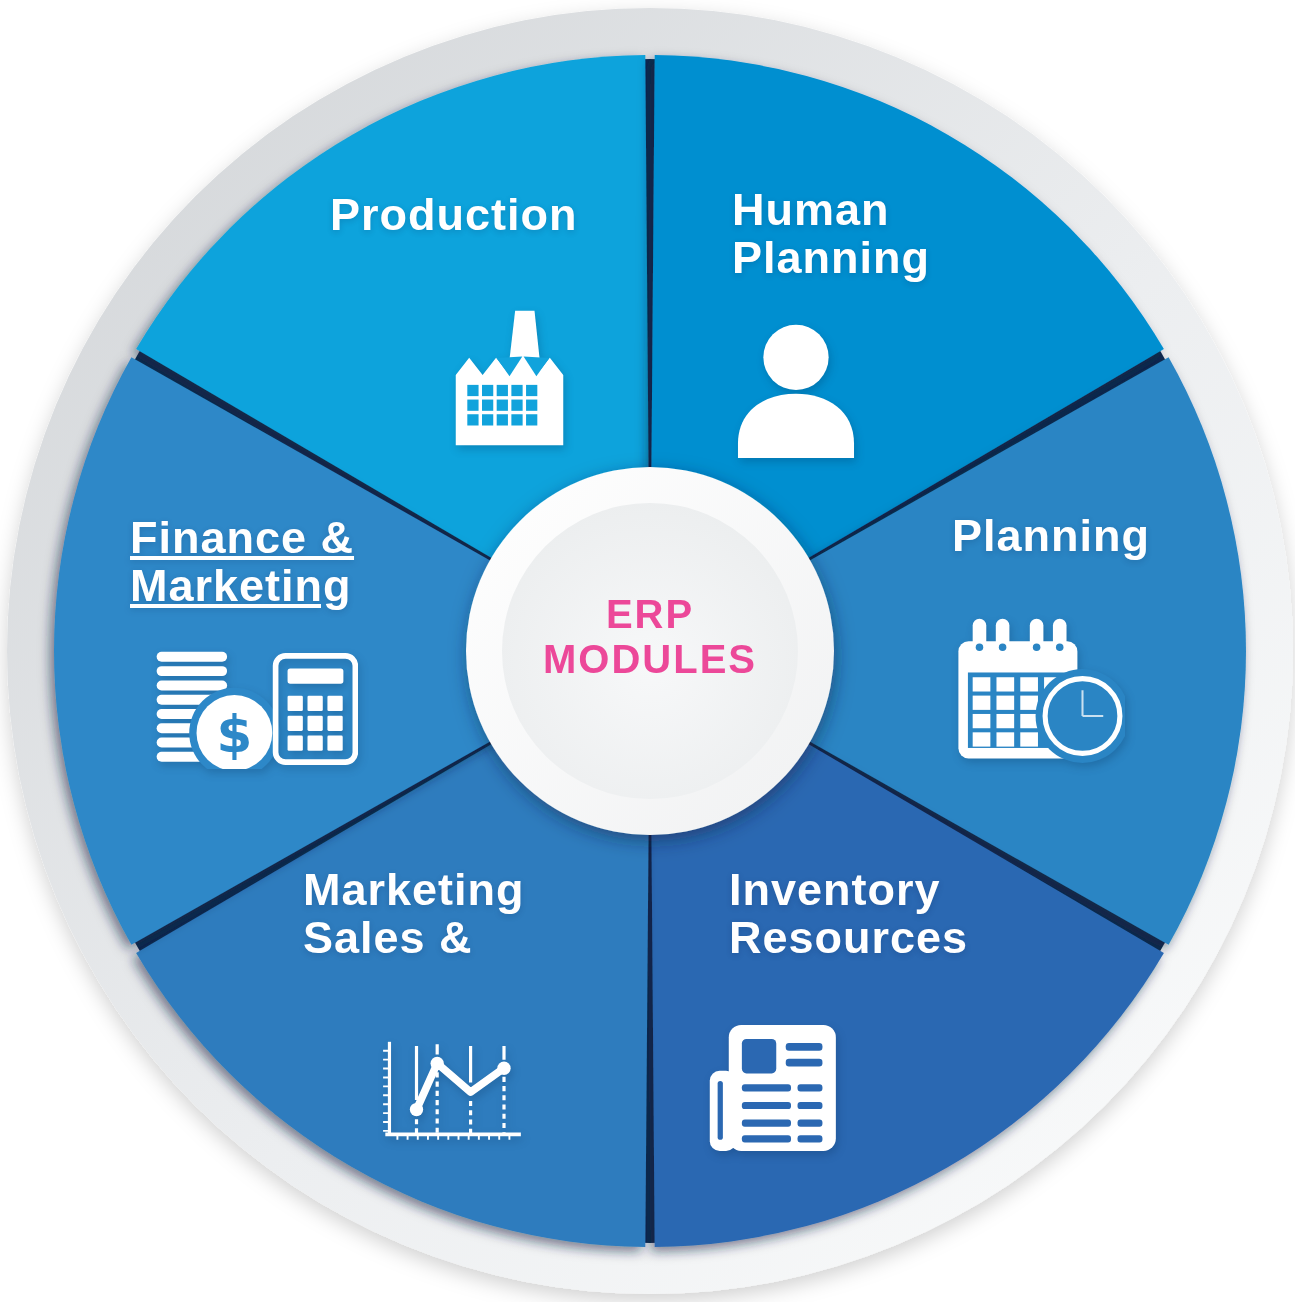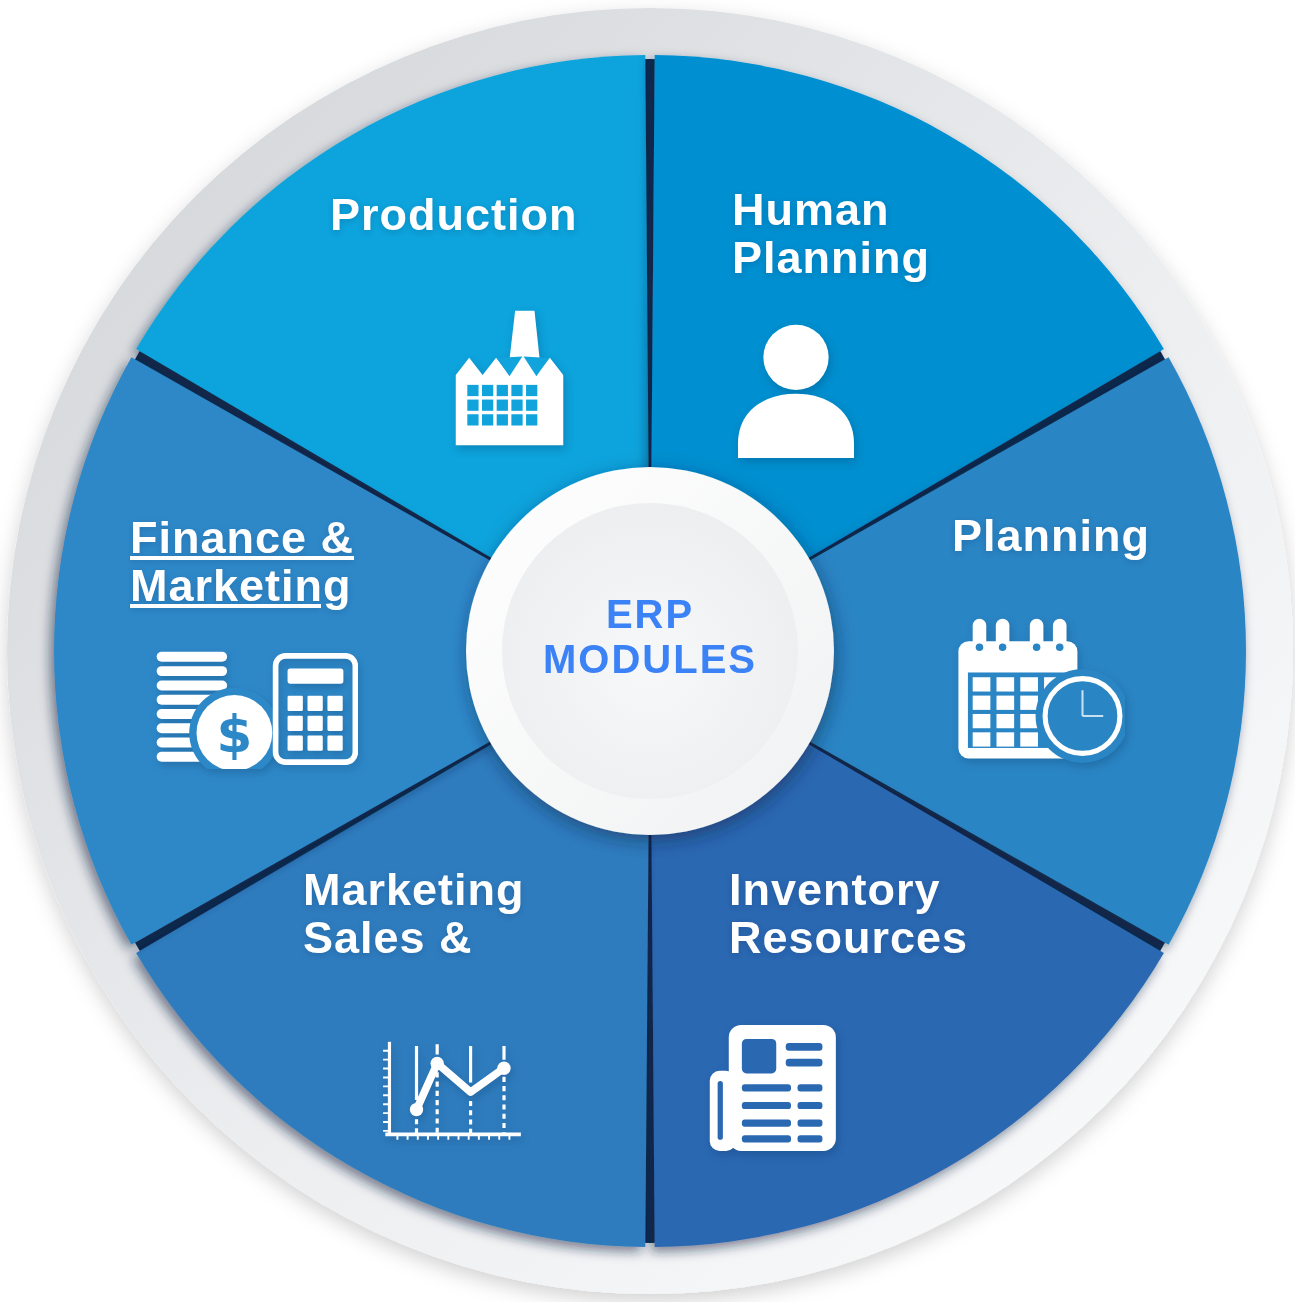--- a/index.html
+++ b/index.html
@@ -67,21 +67,21 @@
     <path filter="url(#segShadow)" d="M650,651 L654.7,55 A596,596 0 0 1 1163.9,349.1 Z" fill="#048fd0"></path>
     <path filter="url(#segShadow)" d="M650,651 L1168.6,357.3 A596,596 0 0 1 1168.6,944.7 Z" fill="#2a85c4"></path>
     <path filter="url(#segShadow)" d="M650,651 L1163.9,952.9 A596,596 0 0 1 654.7,1247 Z" fill="#2b68b2"></path>
     <path filter="url(#segShadow)" d="M650,651 L645.3,1247 A596,596 0 0 1 136.1,952.9 Z" fill="#2e7cbe"></path>
     <path filter="url(#segShadow)" d="M650,651 L131.4,944.7 A596,596 0 0 1 131.4,357.3 Z" fill="#2d88c8"></path>
 
     <circle cx="650" cy="651" r="184" fill="url(#centerWhite)" filter="url(#hubShadow)"></circle>
     <circle cx="650" cy="651" r="148" fill="url(#innerGrad)"></circle>
   </svg>
 
-  <div class="center-text" style="color: #3b82f6;">
+  <div class="center-text" style="color: #ec4899;">
     <div>ERP</div>
     <div>MODULES</div>
   </div>
 
   <div class="seg-label lbl-production">
     <div>Production</div>
   </div>
   <div class="seg-label lbl-hr">
     <div>Human</div>
     <div>Planning</div>

